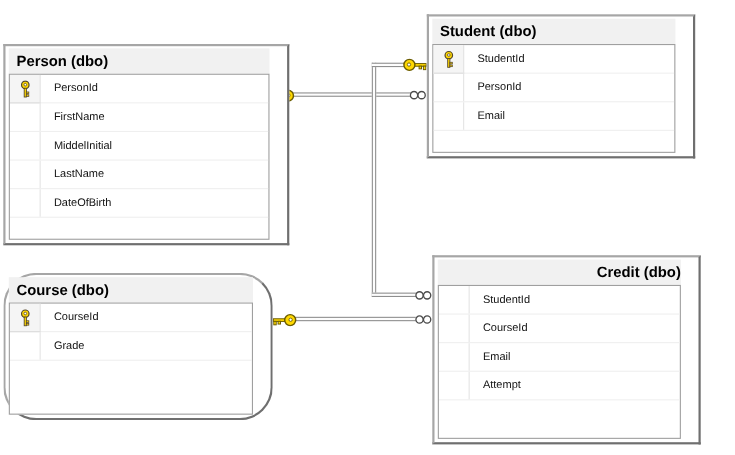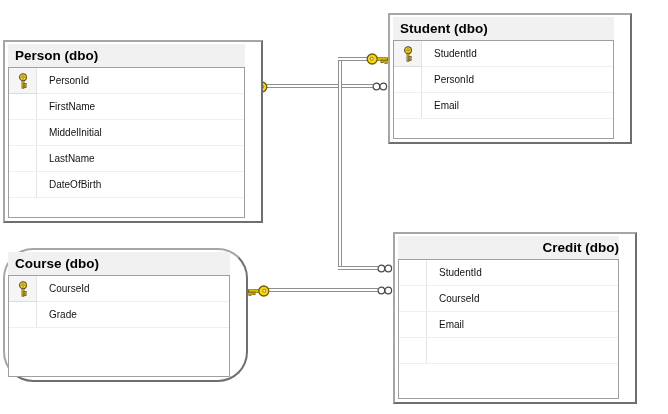--- a/index.html
+++ b/index.html
@@ -226,15 +226,16 @@
     <div class="trow">
       <div class="gutter"></div>
       <div class="cname">CourseId</div>
     </div>
     <div class="trow">
       <div class="gutter"></div>
       <div class="cname">Email</div>
     </div>
     <div class="trow">
       <div class="gutter"></div>
+      <div class="cname">Attempt</div>
     </div>
   </div>
 </div>
 
 </body></html>

